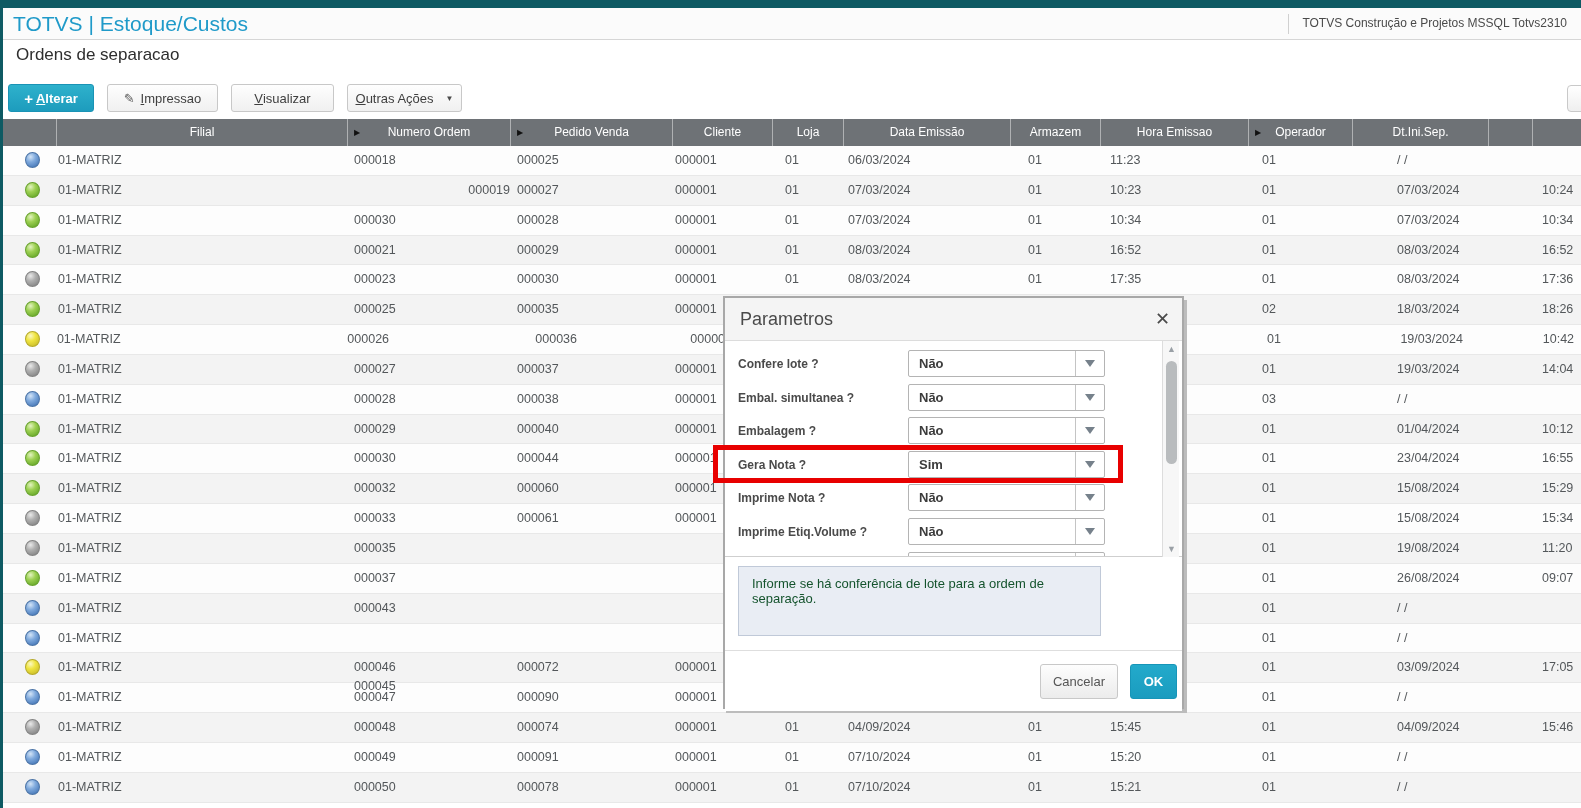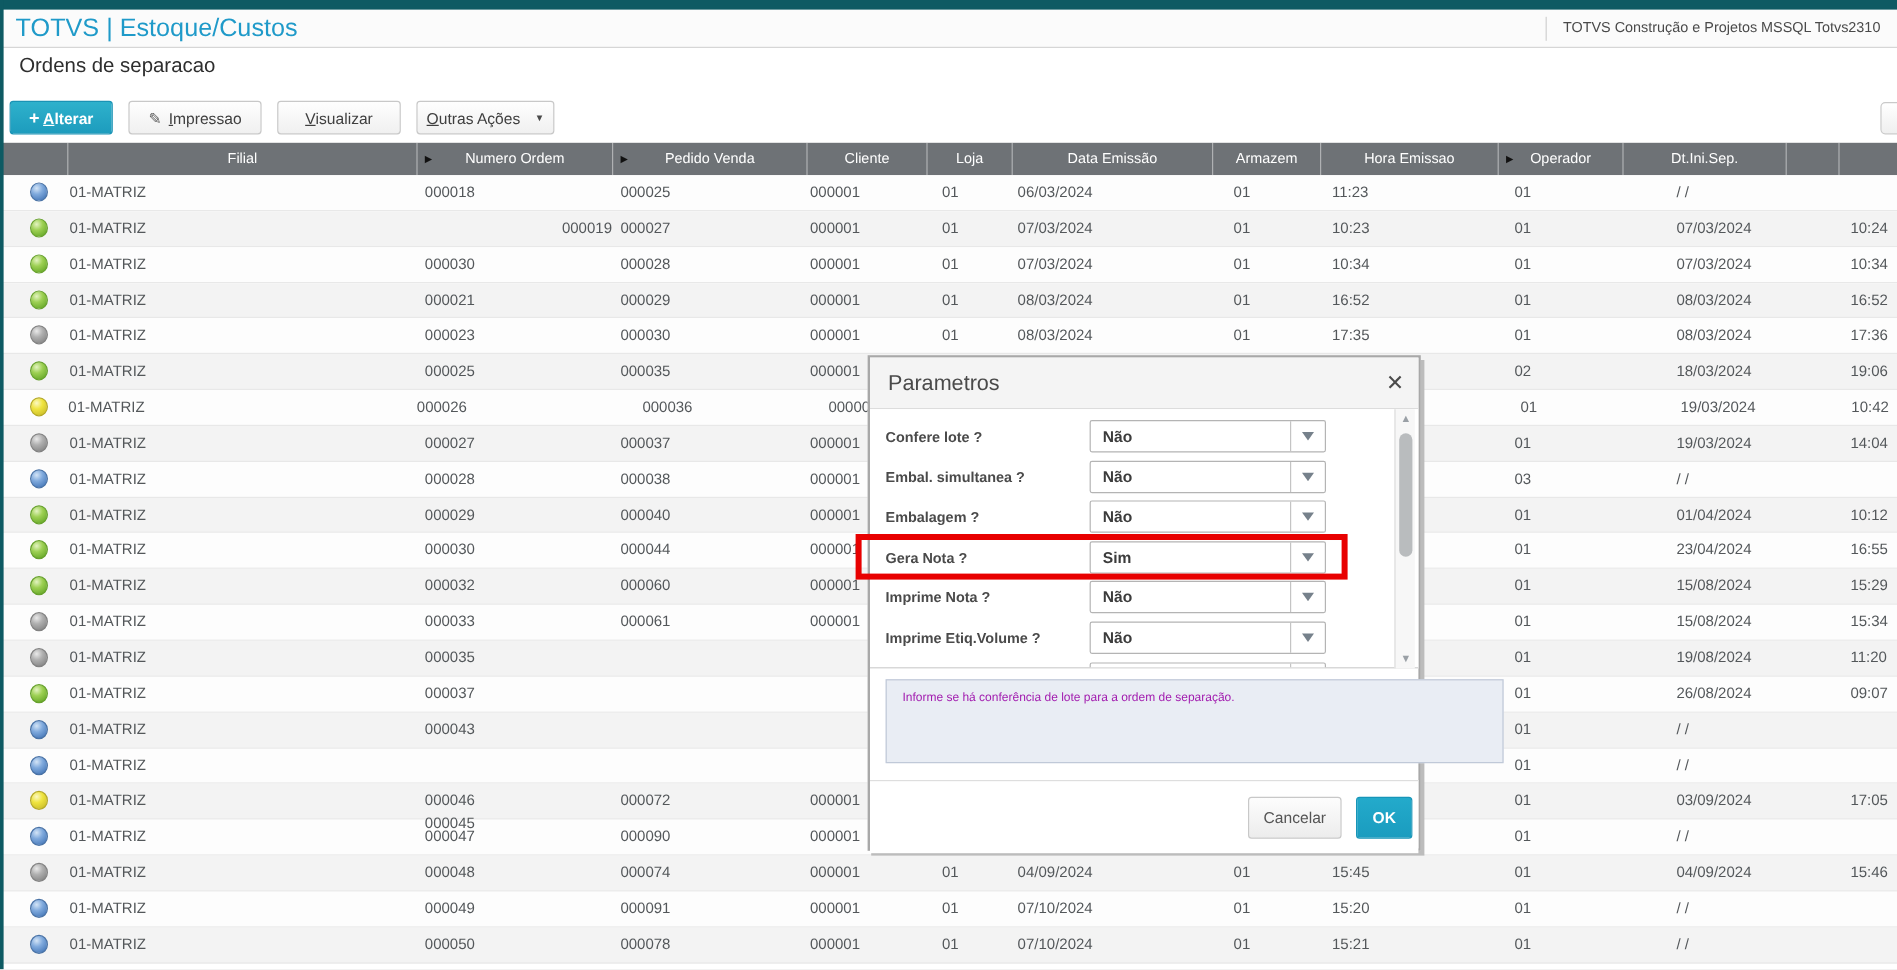--- a/index.html
+++ b/index.html
@@ -61,22 +61,22 @@
   .prow { position:absolute; left:13px; width:415px; height:28px; }
   .plabel { display:inline-block; line-height:28px; font-size:12px; font-weight:700; color:#4a4a4a; }
   .sel { position:absolute; left:170px; top:0; width:197px; height:27px; background:#fff; border:1px solid #b4b4b4; border-radius:2px; cursor:pointer; }
   .selval { display:inline-block; margin-left:10px; line-height:25px; font-size:13px; font-weight:700; color:#3c3c3c; }
   .selarr { position:absolute; right:0; top:0; width:29px; height:25px; border-left:1px solid #c4c4c4; }
   .tri { position:absolute; left:9px; top:9px; width:0; height:0; border-left:5px solid transparent; border-right:5px solid transparent; border-top:7px solid #76818b; }
   .m-scrollbar { position:absolute; left:437px; top:43px; width:17px; height:216px; background:#f7f7f7; border-left:1px solid #ddd; }
   .sb-up, .sb-down { position:absolute; left:0; width:17px; text-align:center; font-size:9px; color:#9aa0a6; cursor:pointer; }
   .sb-up { top:3px; } .sb-down { bottom:3px; }
   .sb-thumb { position:absolute; left:3px; top:20px; width:11px; height:103px; background:#b9bcbe; border-radius:6px; cursor:pointer; }
-  .m-help { position:absolute; left:13px; top:268px; width:515px; height:70px; background:#e9edf4; border:1px solid #c0c9d8;
-            padding:9px 13px; font-size:10px; color:#a21caf; }
+  .m-help { position:absolute; left:13px; top:268px; width:363px; height:70px; background:#e9edf4; border:1px solid #c0c9d8;
+            padding:9px 13px; font-size:13px; color:#14532d; }
   .m-footer { position:absolute; left:0; top:352px; width:457px; height:61px; border-top:1px solid #dedede; background:#fff; }
   .btn-cancel { position:absolute; left:315px; top:13px; width:78px; height:35px; border:1px solid #c8c8c8; border-radius:3px;
                 background:linear-gradient(#fdfdfd,#ececec); font-size:13px; color:#555; text-align:center; line-height:33px; cursor:pointer; }
   .btn-ok { position:absolute; left:405px; top:13px; width:47px; height:35px; border:1px solid #1795b8; border-radius:3px;
             background:linear-gradient(#23aacb,#1a9cbf); font-size:13px; font-weight:700; color:#fff; text-align:center; line-height:33px; cursor:pointer; }
 
   
   .redbox { position:absolute; left:713px; top:445px; width:410px; height:38px; border:5px solid #e80000; z-index:70; }
 </style>
 </head>
@@ -215,21 +215,21 @@
           <div class="td" style="width: 163px; padding-left: 7px;">000025</div>
           <div class="td" style="width: 162px; padding-left: 7px;">000035</div>
           <div class="td" style="width: 100px; padding-left: 3px;">000001</div>
           <div class="td" style="width: 71px; padding-left: 13px;"></div>
           <div class="td" style="width: 167px; padding-left: 5px;"></div>
           <div class="td" style="width: 90px; padding-left: 18px;"></div>
           <div class="td" style="width: 148px; padding-left: 10px;"></div>
           <div class="td" style="width: 104px; padding-left: 14px;">02</div>
           <div class="td" style="width: 136px; padding-left: 45px;">18/03/2024</div>
           <div class="td" style="width: 44px; padding-left: 0px;"></div>
-          <div class="td" style="width: 49px; padding-left: 10px;">19:06</div>
+          <div class="td" style="width: 49px; padding-left: 10px;">18:26</div>
         </div>
         <div class="tr">
           <div class="td" style="width: 56px; padding-left: 0px;"><span class="orb yellow"></span></div>
           <div class="td" style="width: 291px; padding-left: 2px;">01-MATRIZ</div>
           <div class="td" style="width: 163px; padding-left: 7px;">000026</div>
           <div class="td" style="width: 162px; padding-left: 7px; margin-left: 28px;">000036</div>
           <div class="td" style="width: 100px; padding-left: 3px;">000001</div>
           <div class="td" style="width: 71px; padding-left: 13px;"></div>
           <div class="td" style="width: 167px; padding-left: 5px;"></div>
           <div class="td" style="width: 90px; padding-left: 18px;"></div>

